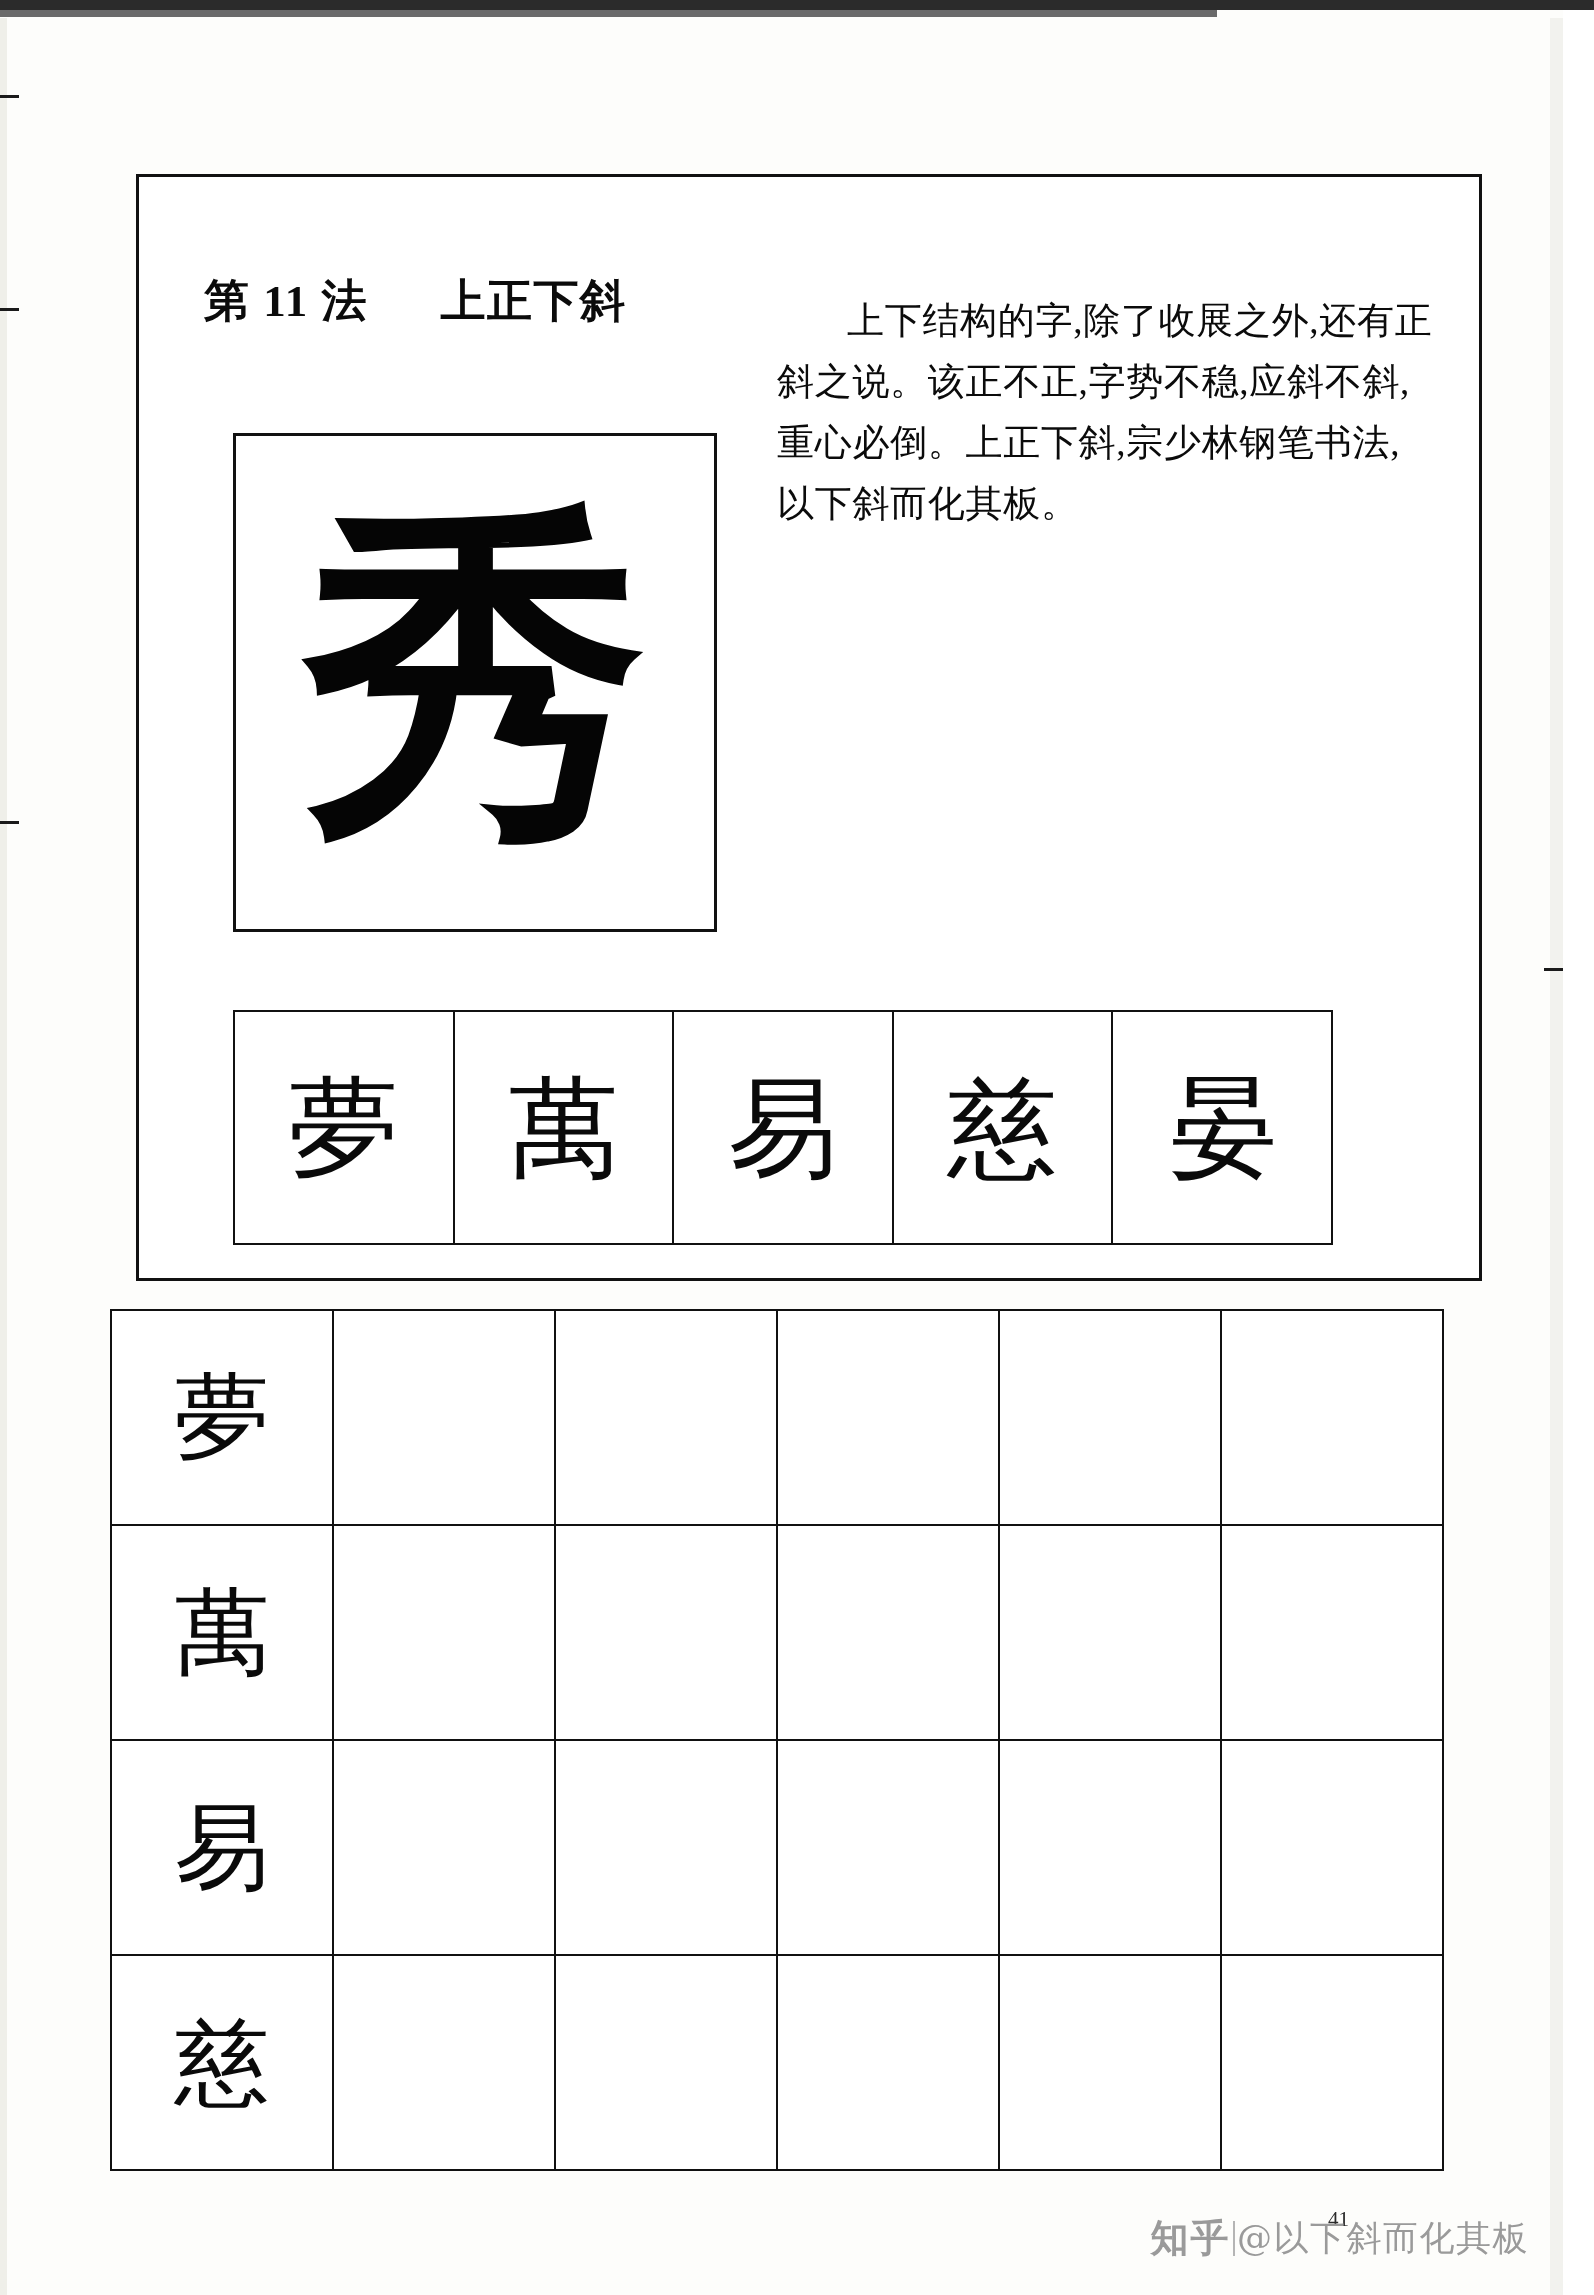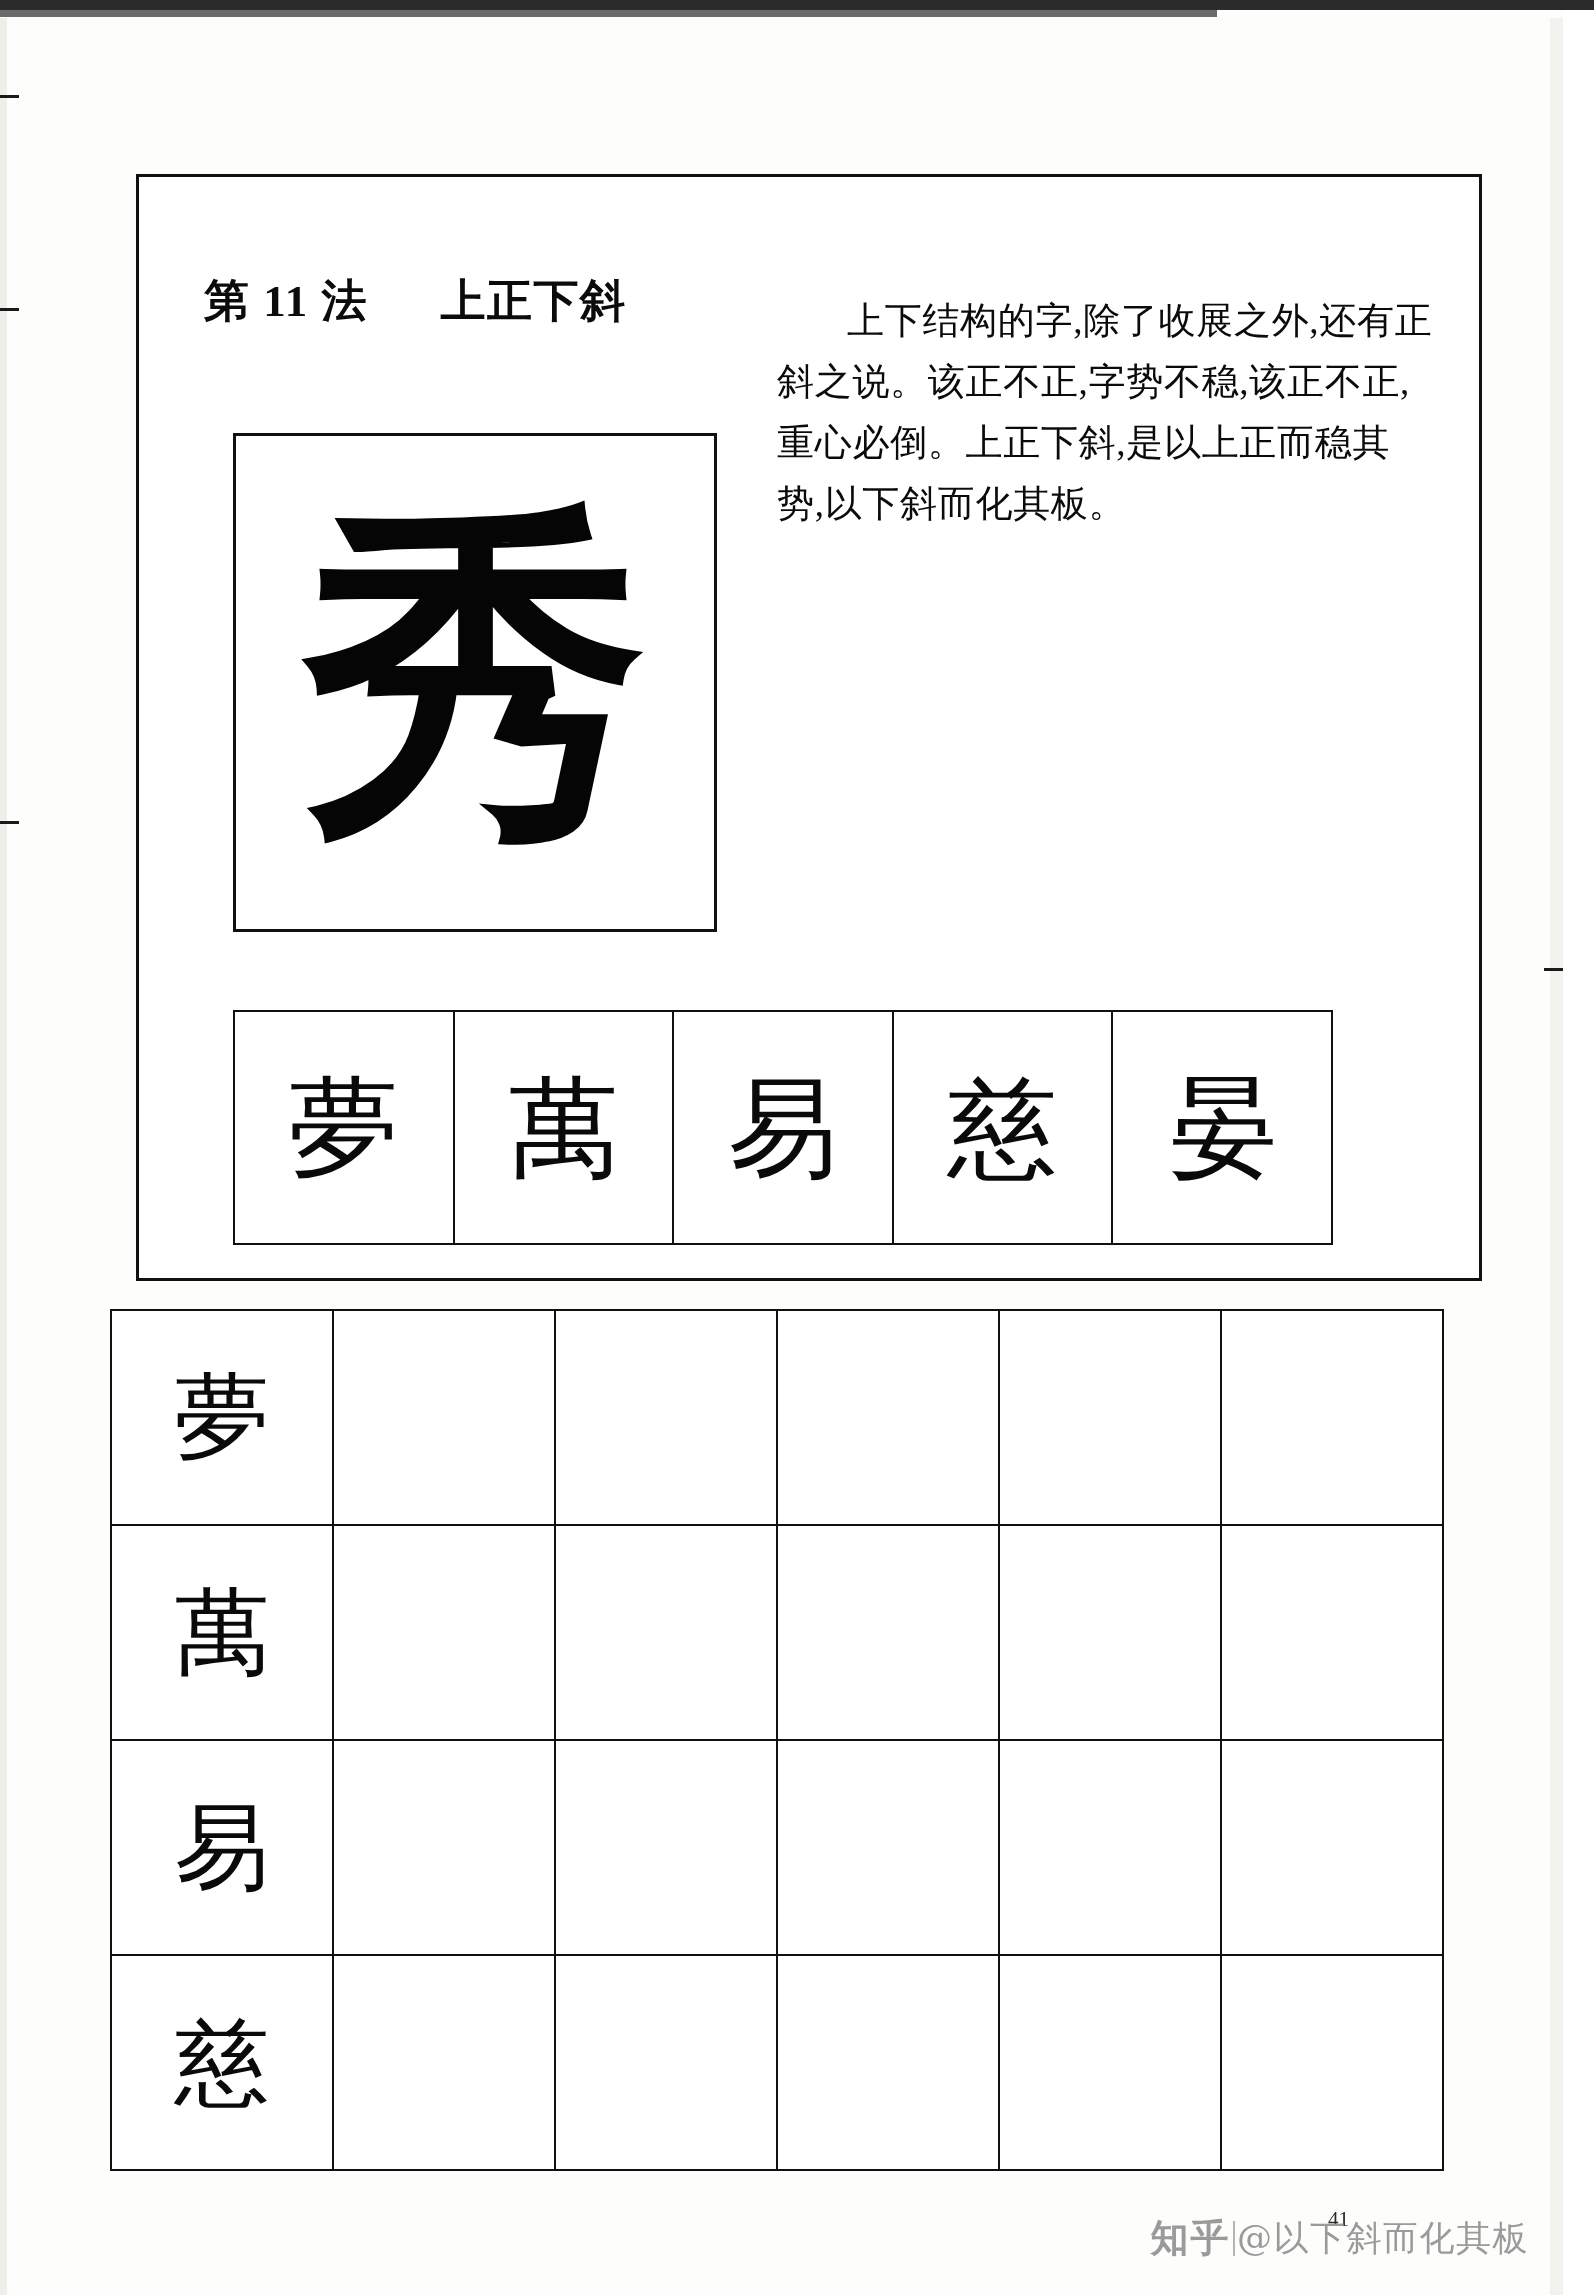--- a/index.html
+++ b/index.html
@@ -261,21 +261,21 @@
 
   <div class="content-box"></div>
 
   <div class="heading">
     <span>第 11 法</span>
     <span class="sep"></span>
     <span>上正下斜</span>
   </div>
 
   <div class="intro">
-    <p>上下结构的字,除了收展之外,还有正斜之说。该正不正,字势不稳,该正不正,重心必倒。上正下斜,是以上正而稳其势,以下斜而化其板。</p>
+    <p>上下结构的字,除了收展之外,还有正斜之说。该正不正,字势不稳,应斜不斜,重心必倒。上正下斜,宗少林钢笔书法,以下斜而化其板。</p>
   </div>
 
   <div class="model-box">
     <div class="model-char">秀</div>
   </div>
 
   <div class="examples">
     <div class="cell">夢</div>
     <div class="cell">萬</div>
     <div class="cell">易</div>

